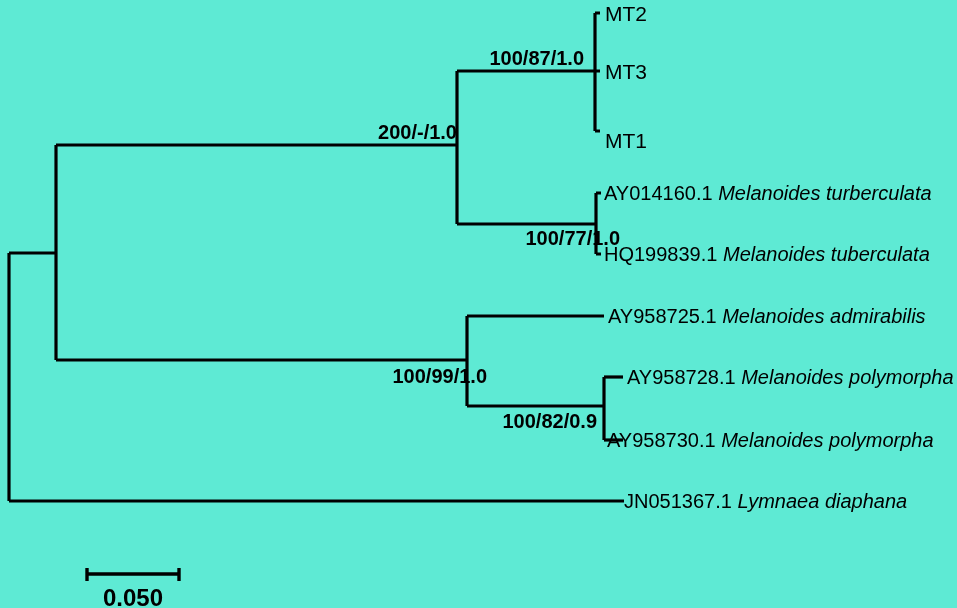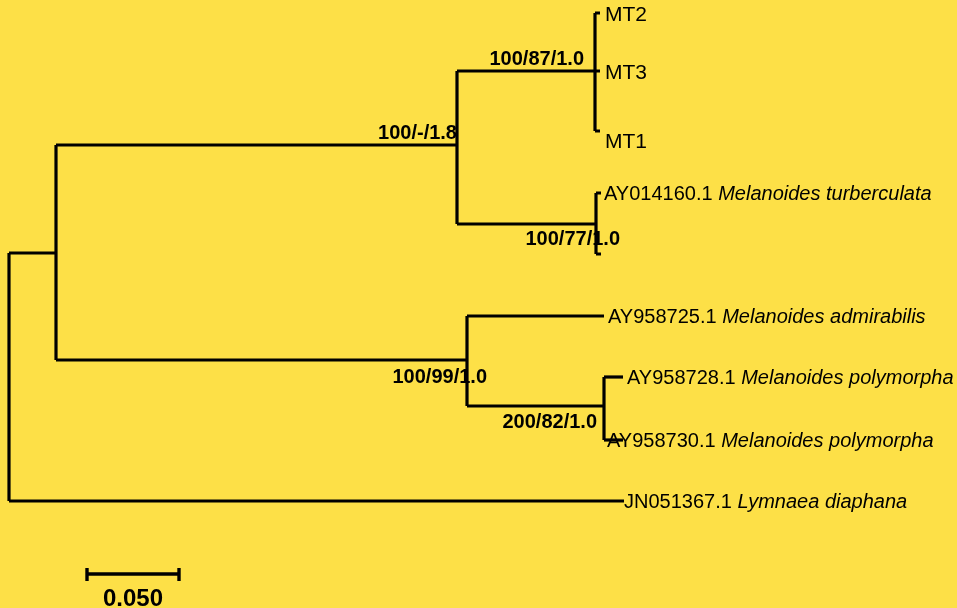--- a/index.html
+++ b/index.html
@@ -4,21 +4,21 @@
 <style>
   html, body {
     margin: 0;
     padding: 0;
     background: #ffffff;
   }
   #page {
     position: relative;
     width: 957px;
     height: 608px;
-    background: #fde047;
+    background: #5eead4;
     overflow: hidden;
     font-family: "Liberation Sans", sans-serif;
   }
   #tree-svg {
     position: absolute;
     left: 0;
     top: 0;
     width: 957px;
     height: 608px;
   }
@@ -130,34 +130,35 @@
   </svg>
 
   <div class="tip-label bold-label" style="left:605px; top:13px;"><span class="accession">MT2</span></div>
 
   <div class="tip-label bold-label" style="left:605px; top:71px;"><span class="accession">MT3</span></div>
 
   <div class="tip-label bold-label" style="left:605px; top:140px;"><span class="accession">MT1</span></div>
 
   <div class="tip-label" style="left:604px; top:193px;"><span class="accession">AY014160.1</span> <span class="species">Melanoides turberculata</span></div>
 
+  <div class="tip-label" style="left:604px; top:254px;"><span class="accession">HQ199839.1</span> <span class="species">Melanoides tuberculata</span></div>
 
   <div class="tip-label" style="left:608px; top:316px;"><span class="accession">AY958725.1</span> <span class="species">Melanoides admirabilis</span></div>
 
   <div class="tip-label" style="left:627px; top:377px;"><span class="accession">AY958728.1</span> <span class="species">Melanoides polymorpha</span></div>
 
   <div class="tip-label" style="left:607px; top:440px;"><span class="accession">AY958730.1</span> <span class="species">Melanoides polymorpha</span></div>
 
   <div class="tip-label" style="left:624px; top:501px;text-align:center;"><span class="accession">JN051367.1</span> <span class="species">Lymnaea diaphana</span></div>
 
   <div class="support-label anchor-right" style="left:584px; top:68px;">100/87/1.0</div>
 
-  <div class="support-label anchor-right" style="left:457px; top:142px;">100/-/1.8</div>
+  <div class="support-label anchor-right" style="left:457px; top:142px;">200/-/1.0</div>
 
   <div class="support-label anchor-right-below" style="left:584px; top:228px;margin-left:36px;">100/77/1.0</div>
 
   <div class="support-label anchor-right-below" style="left:467px; top:366px;margin-left:20px;">100/99/1.0</div>
 
-  <div class="support-label anchor-right-below" style="left:597px; top:411px;">200/82/1.0</div>
+  <div class="support-label anchor-right-below" style="left:597px; top:411px;">100/82/0.9</div>
 
   <div class="scale-caption" style="left:133px; top:586px;">0.050</div>
 
 </div>
 
 </body></html>

